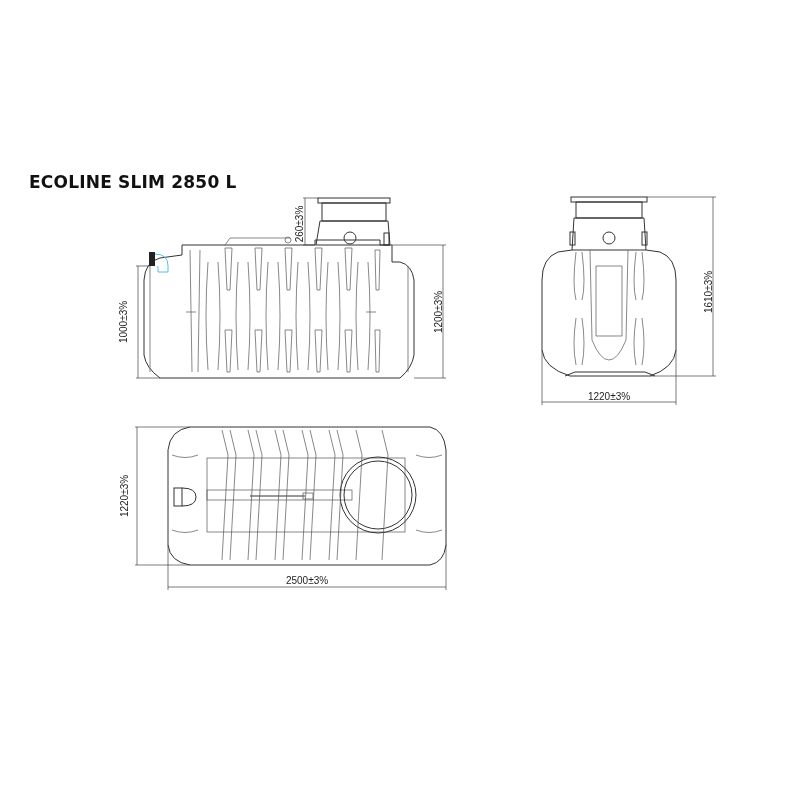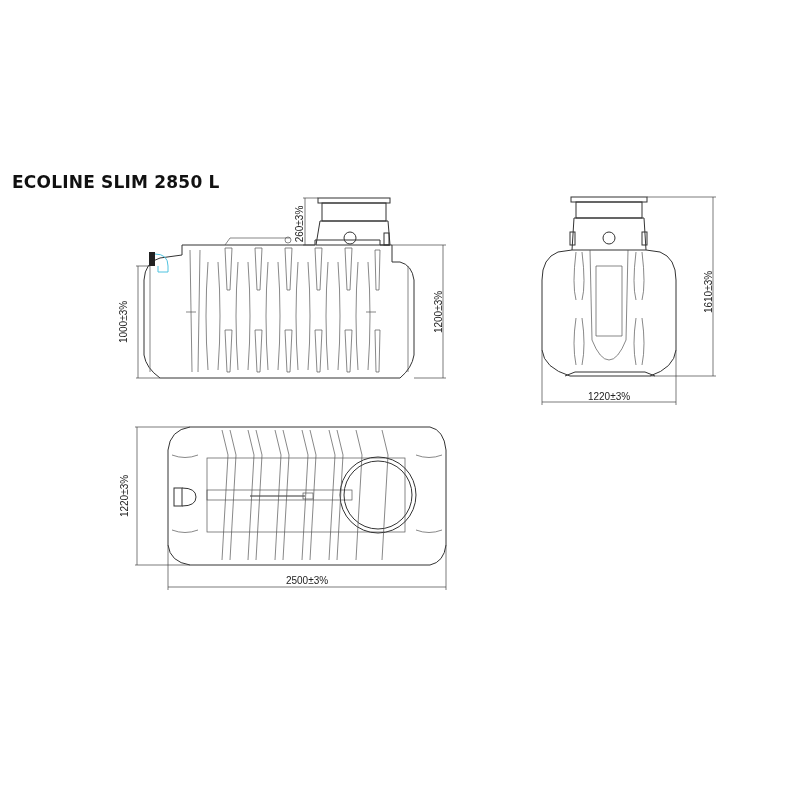--- a/index.html
+++ b/index.html
@@ -1,17 +1,17 @@
 <!DOCTYPE html>
 <html><head>
 <meta charset="utf-8">
 <style>
   html, body { margin:0; padding:0; background:#ffffff; }
   body { width:800px; height:800px; position:relative; overflow:hidden; font-family:"Liberation Sans", sans-serif; }
-  .title { position:absolute; left:12px; top:172px; font-size:17px; font-weight:bold; color:#111; letter-spacing:0.2px; font-family:"DejaVu Sans", sans-serif; }
+  .title { position:absolute; left:29px; top:172px; font-size:17px; font-weight:bold; color:#111; letter-spacing:0.2px; font-family:"DejaVu Sans", sans-serif; }
   svg { position:absolute; left:0; top:0; }
   .dim { font-size:10px; fill:#222; font-family:"Liberation Sans", sans-serif; }
   .ln { stroke:#333; stroke-width:1; fill:none; }
   .thin { stroke:#555; stroke-width:0.7; fill:none; }
   .dl { stroke:#444; stroke-width:0.7; fill:none; }
 </style>
 </head>
 <body>
 
 <div class="title">ECOLINE SLIM 2850 L</div>

